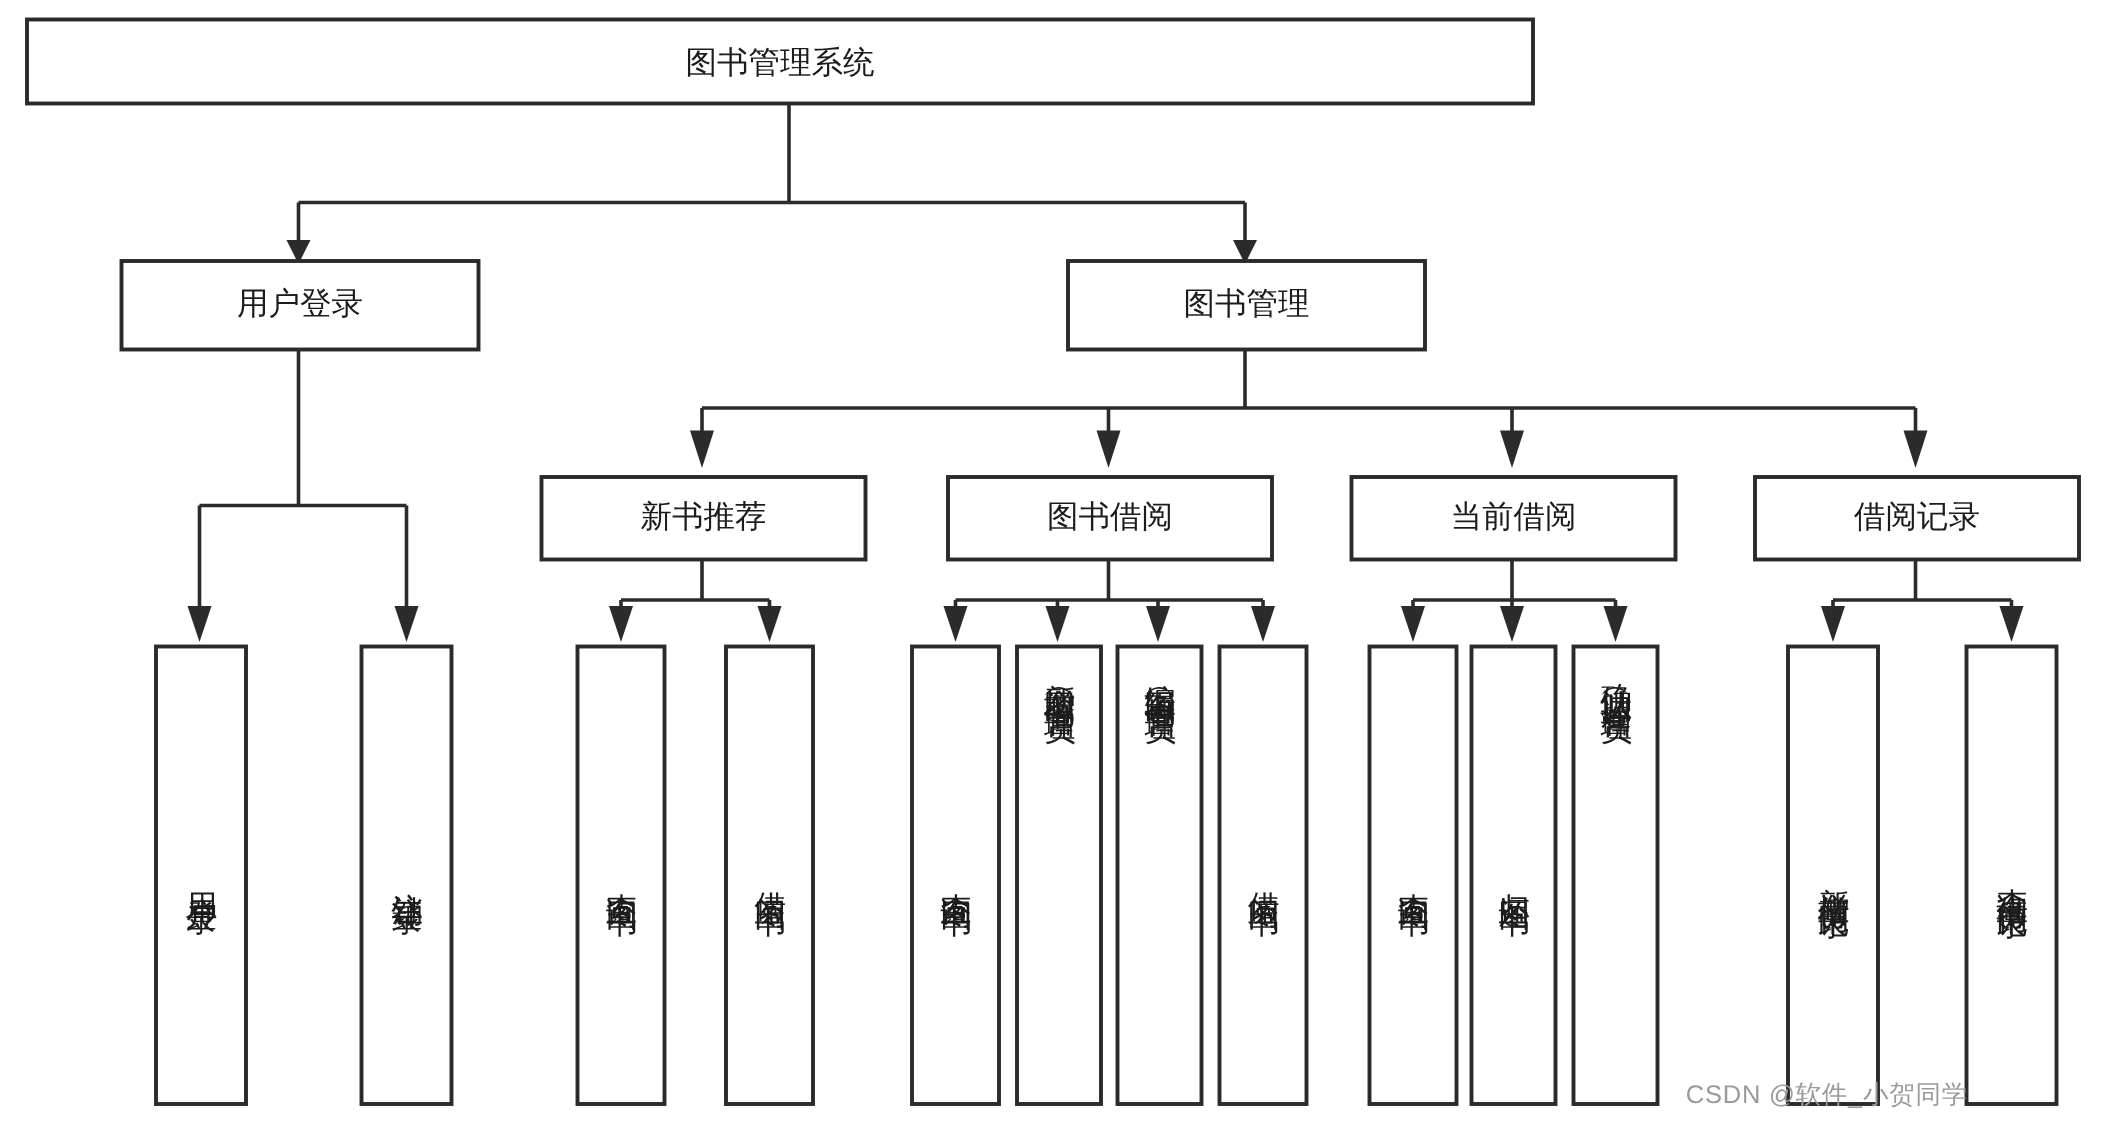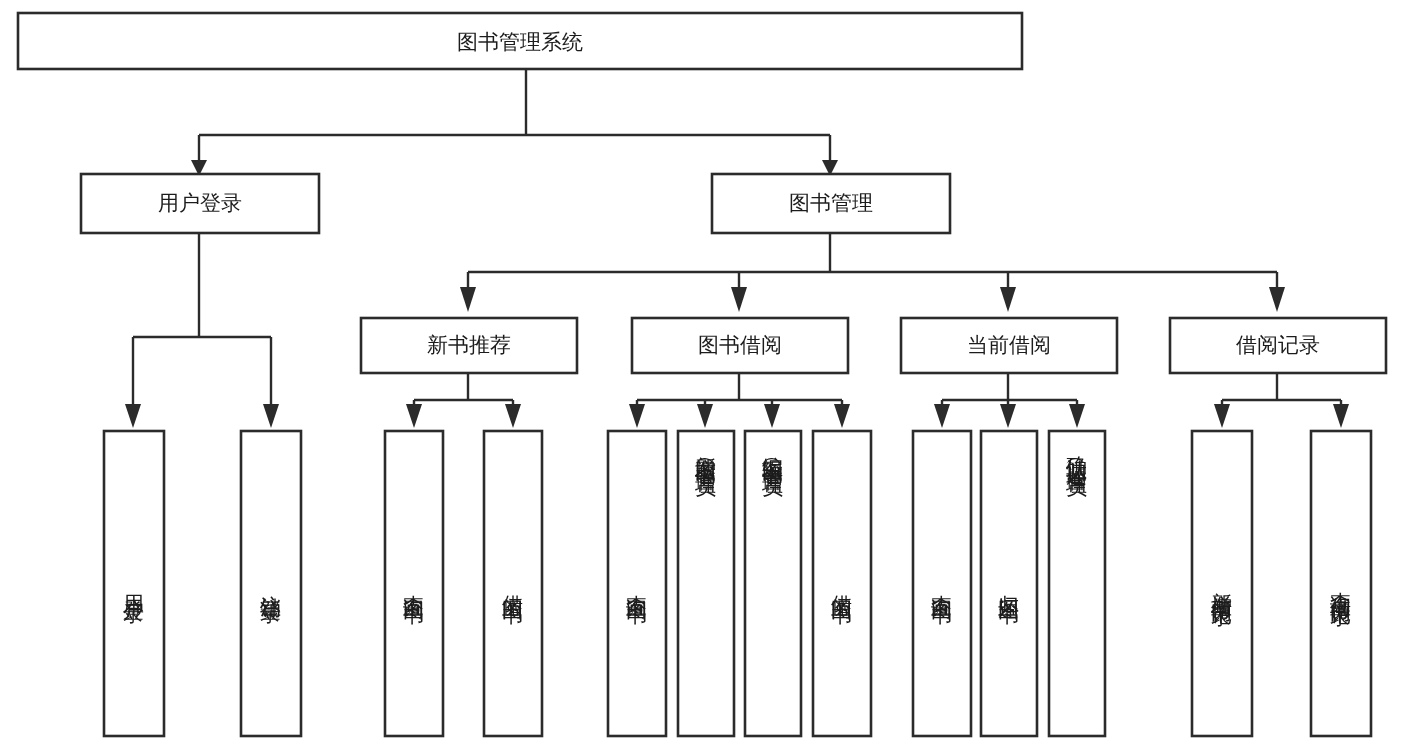--- a/index.html
+++ b/index.html
@@ -240,13 +240,14 @@
     <span class="node-label-v" style="margin-top:8px;">确认归还（管理员）</span>
   </div>
 
   <div class="vlabel-wrap" style="left:1192px; top:431px; width:60px; height:305px;">
     <span class="node-label-v">新增借阅记录</span>
   </div>
   <div class="vlabel-wrap" style="left:1311px; top:431px; width:60px; height:305px;">
     <span class="node-label-v">查询借阅记录</span>
   </div>
 
+  <div class="watermark">CSDN @软件_小贺同学</div>
 </div>
 
 </body></html>

